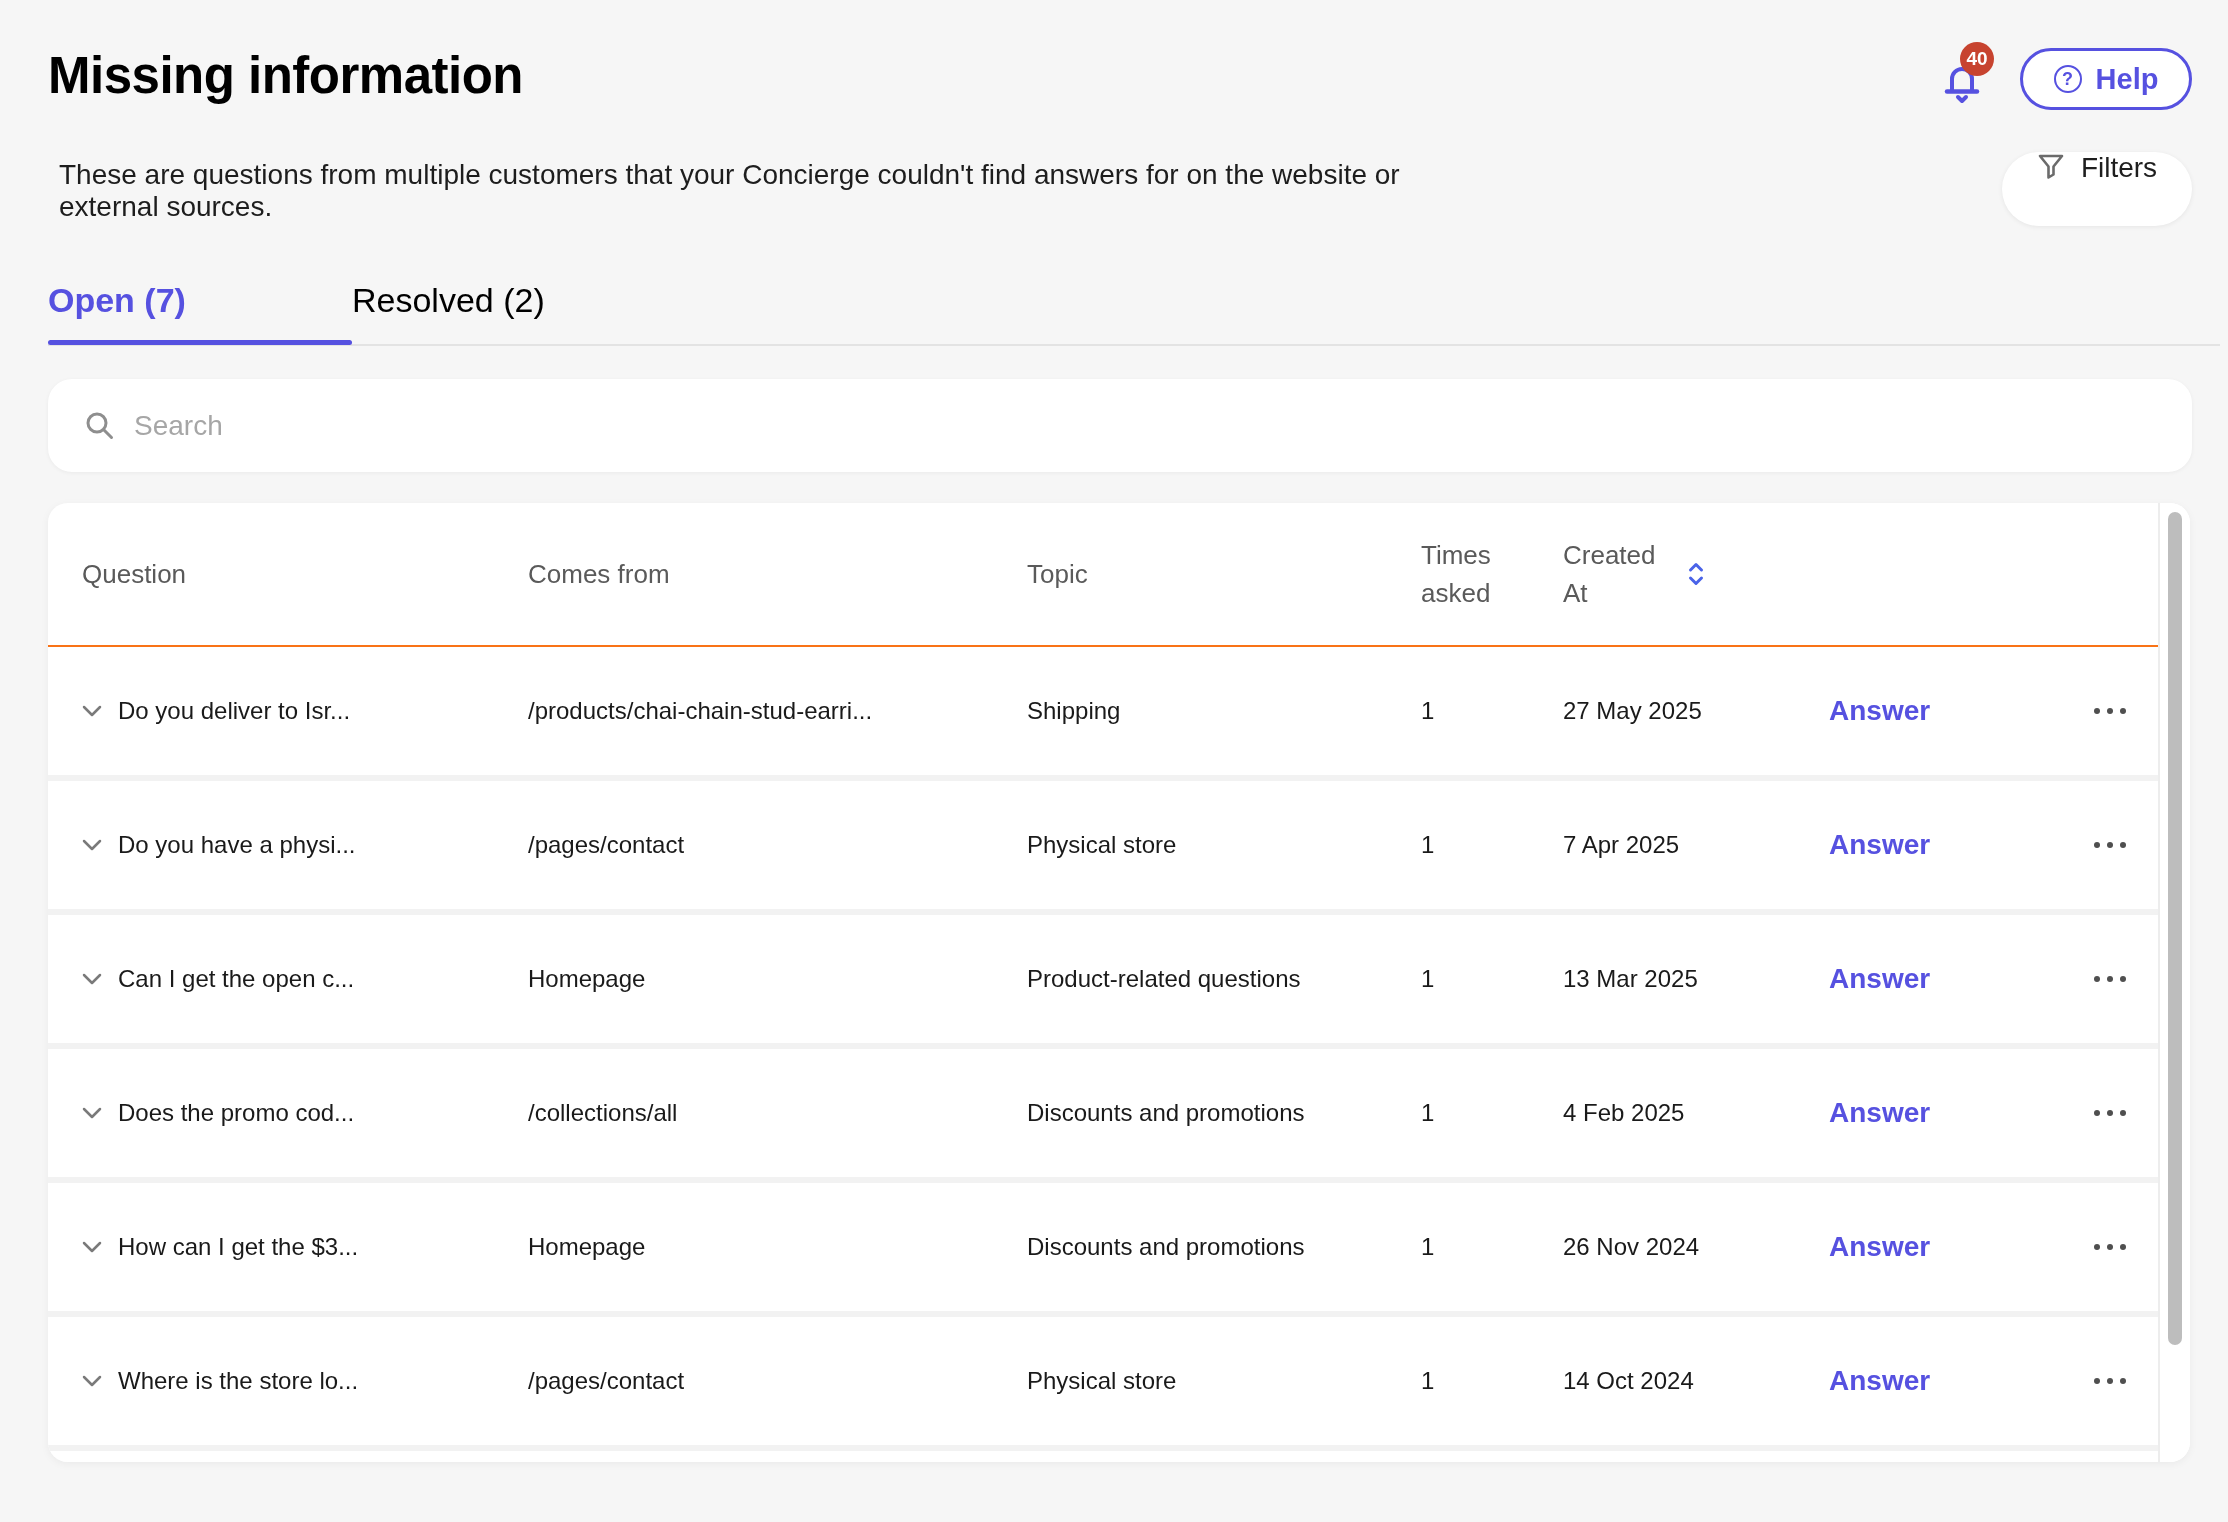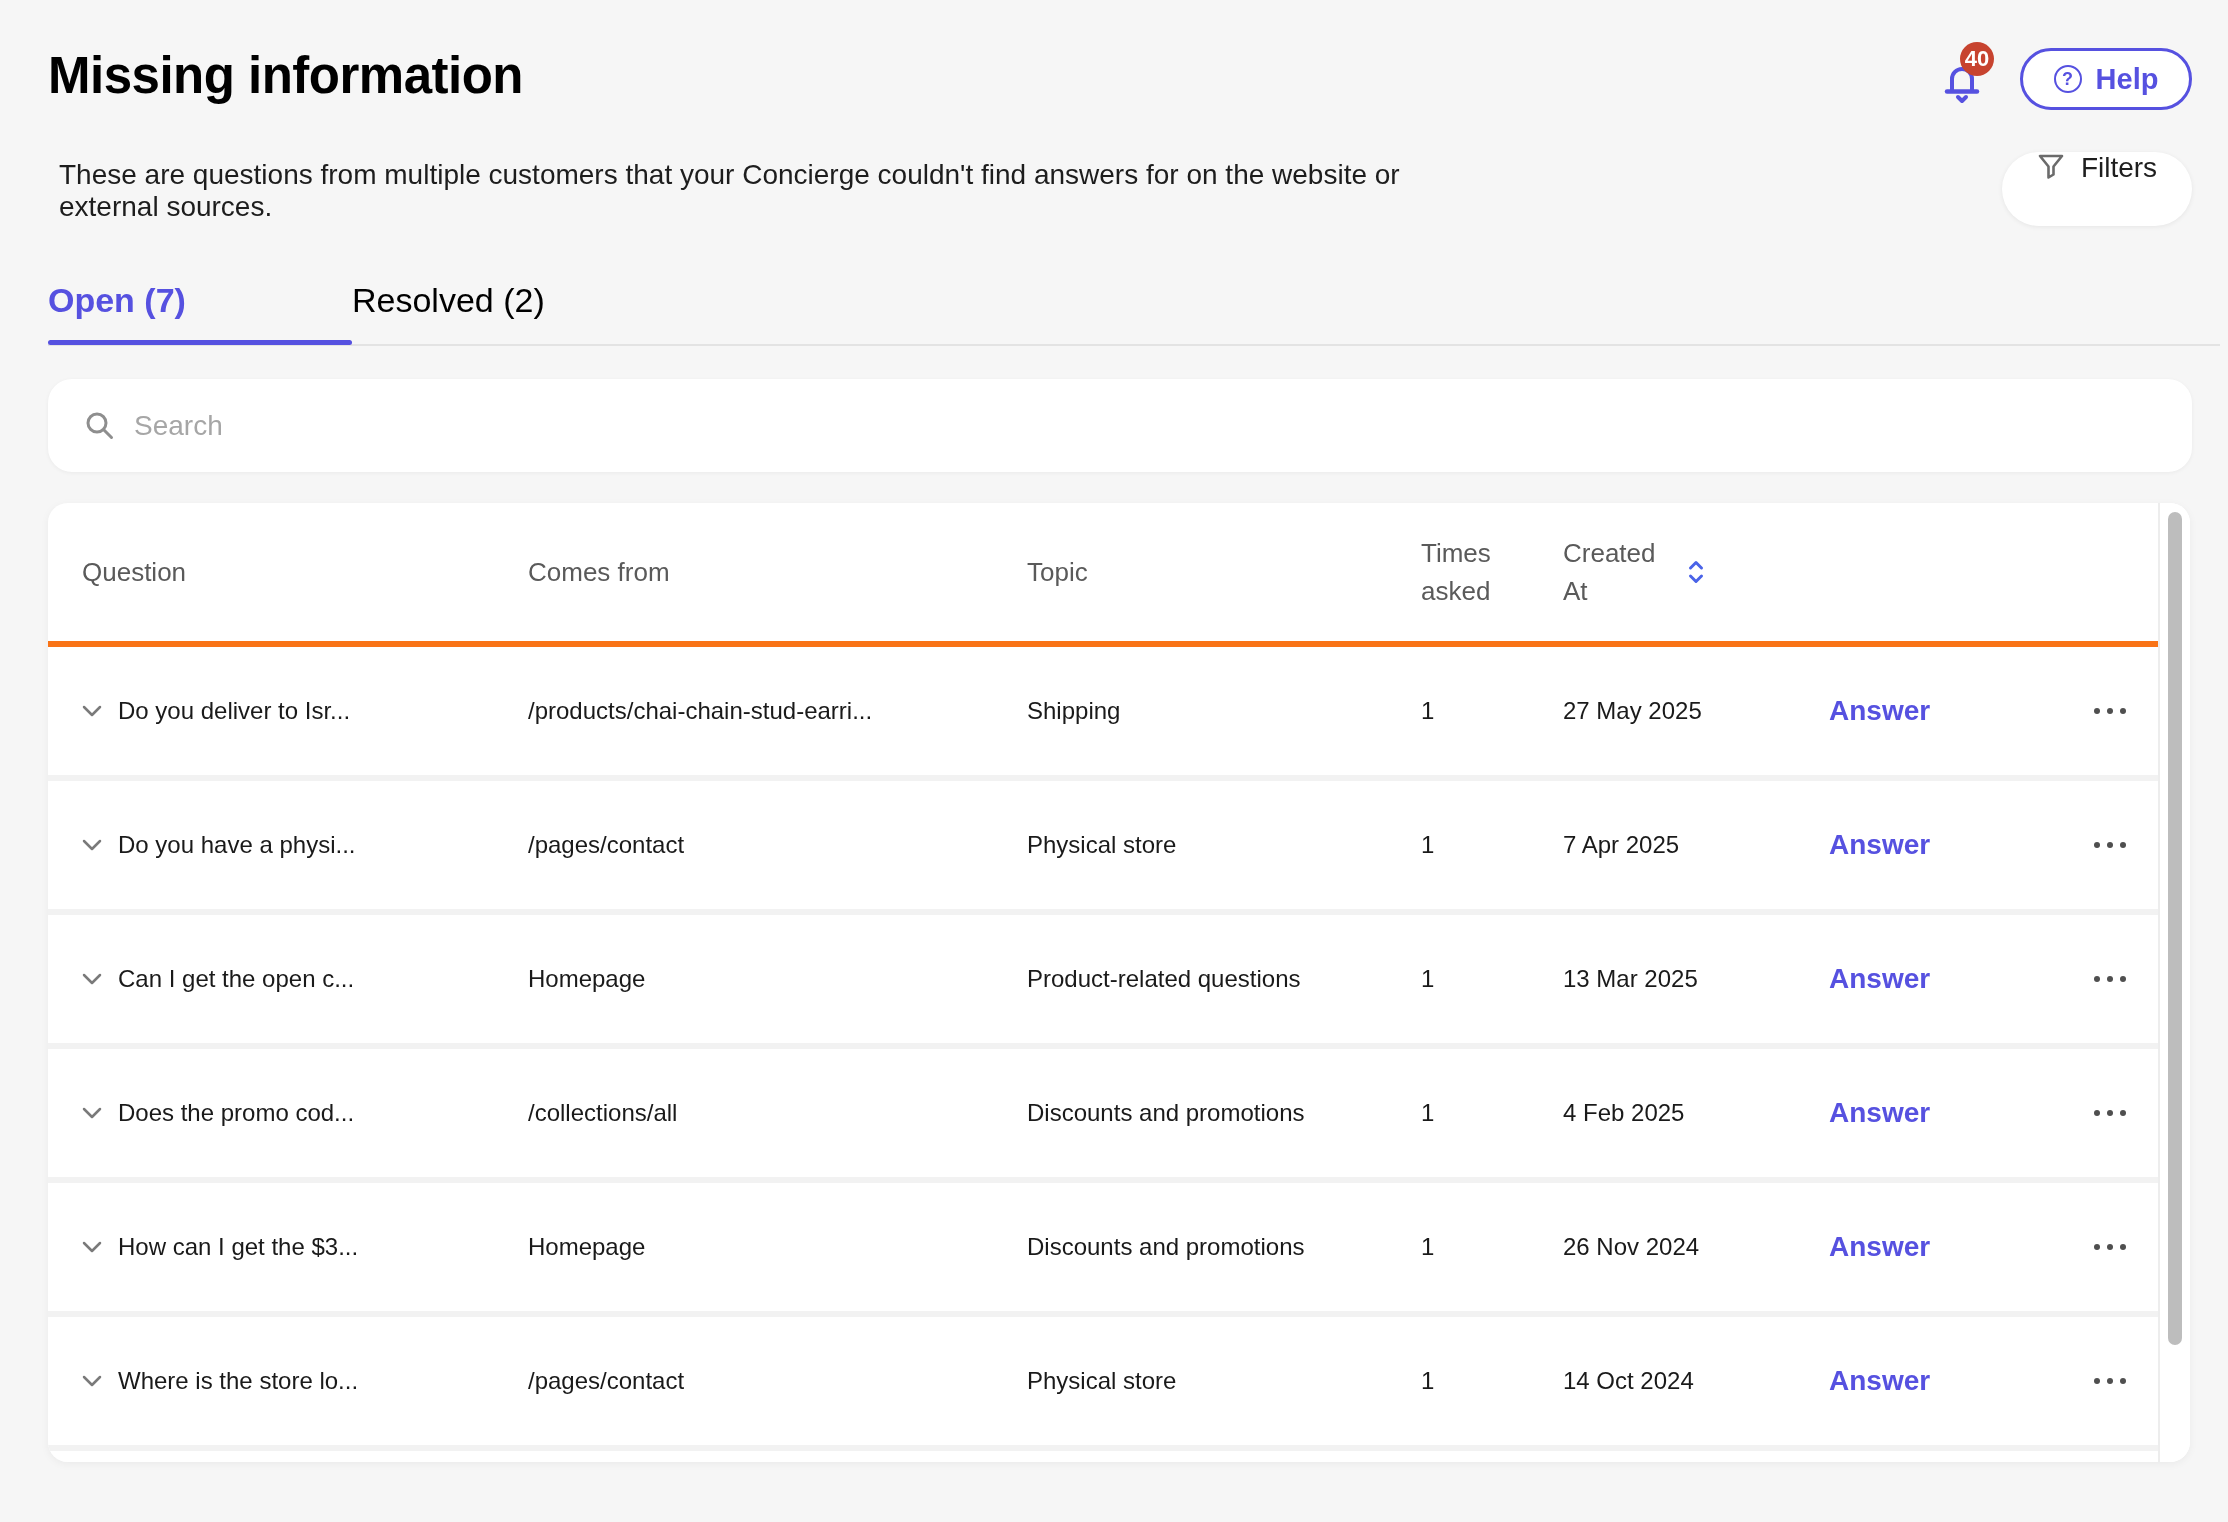--- a/index.html
+++ b/index.html
@@ -22,21 +22,21 @@
     position: absolute; left: 48px; top: 148px; width: 1380px;
     font-size: 28px; line-height: 32px; color: #1D1D1D; margin: 11px;
   }
 
   
   .bell-group { position: absolute; left: 1942px; top: 42px; width: 58px; height: 66px; cursor: pointer; }
   .bell-group svg { position: absolute; left: 0; top: 22px; }
   .badge {
     position: absolute; left: 18px; top: 0; width: 34px; height: 34px;
     border-radius: 50%; background: #C7432F; color: #FFFFFF;
-    font-size: 22px; font-weight: 700;
+    font-size: 19px; font-weight: 700;
     display: flex; align-items: center; justify-content: center;
   }
   .help-btn {
     position: absolute; left: 2020px; top: 48px; width: 172px; height: 62px;
     border-radius: 32px; border: 3px solid #5651E0; background: #FFFFFF;
     display: flex; align-items: center; justify-content: center; gap: 14px;
     cursor: pointer;
   }
   .help-q {
     width: 28px; height: 28px; border-radius: 50%;
@@ -86,21 +86,21 @@
     display: flex; overflow: hidden;
   }
   .rows-col { flex: 1; background: #F2F2F2; display: flex; flex-direction: column; min-width: 0; }
   .grid {
     display: grid;
     grid-template-columns: 446px 499px 394px 142px 266px 1fr 96px;
     align-items: center;
     padding-left: 34px;
   }
   .thead {
-    height: 144px; background: #FFFFFF; border-bottom: 6px solid #f97316; flex-shrink: 0;
+    height: 144px; background: #FFFFFF; border-bottom: 2px solid #f97316; flex-shrink: 0;
   }
   .th { font-size: 26px; color: #5A5A5A; line-height: 38px; }
   .th-narrow { display: block; width: 110px; }
   .th-created { display: flex; align-items: center; gap: 14px; }
   .sort-btn { display: flex; align-items: center; cursor: pointer; }
 
   .row { height: 128px; background: #FFFFFF; margin-bottom: 6px; flex-shrink: 0; }
   .row-sliver { height: 16px; background: #FFFFFF; flex-shrink: 0; }
   .cell { font-size: 24px; color: #1A1A1A; }
   .qcell { display: flex; align-items: center; gap: 16px; min-width: 0; }

